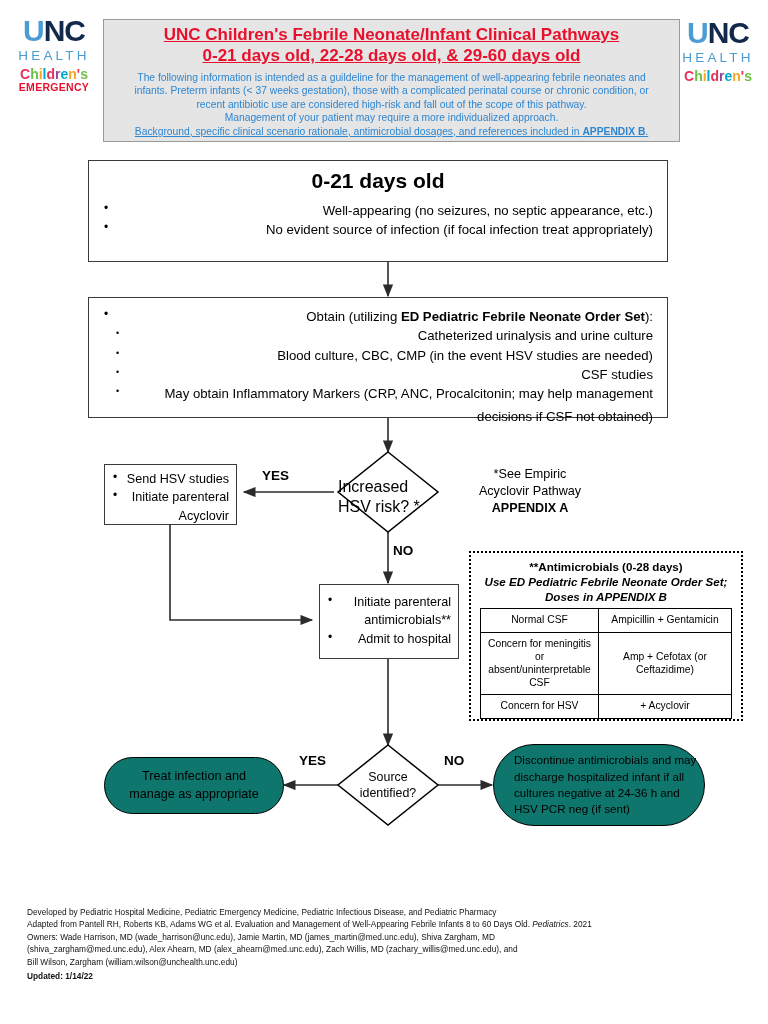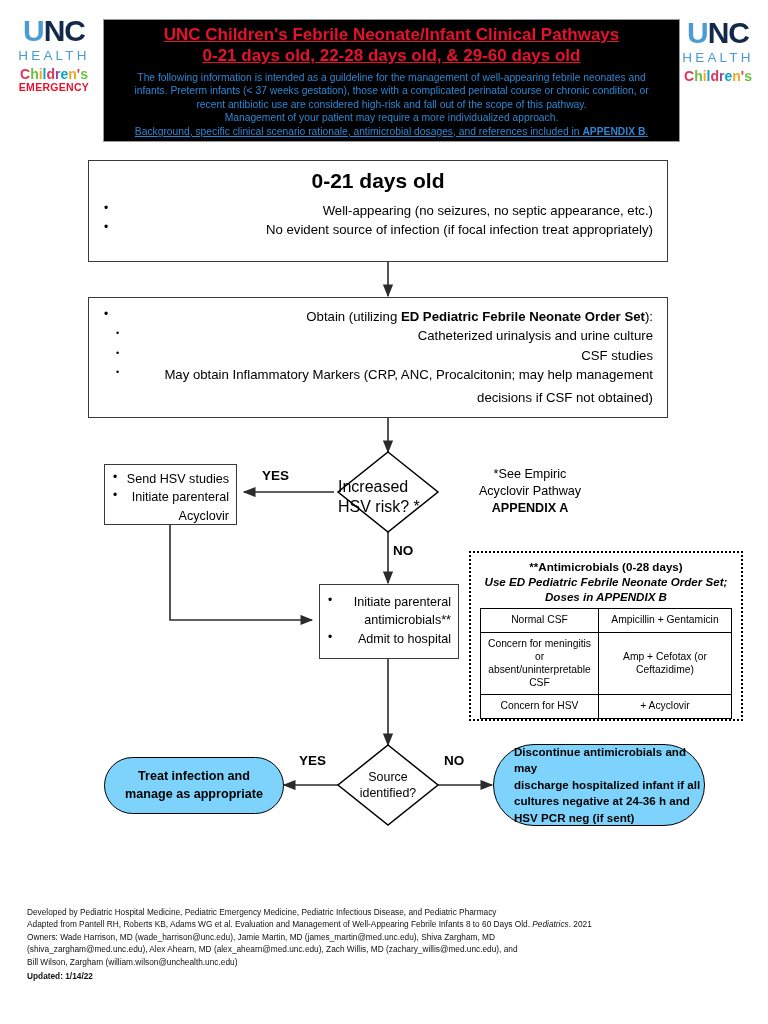--- a/index.html
+++ b/index.html
@@ -40,44 +40,43 @@
   .logo-childrens .c9 { color: #E5325B; }
   .logo-childrens .c10 { color: #6BBF45; }
   .logo-emergency {
     font-size: 10.5px; font-weight: bold; color: #E8112D;
     letter-spacing: 0.3px; margin-top: 1px;
   }
 
   
   .header-box {
     border: 1px solid #9a9a9a;
-    background: #000000;
+    background: #e5e5e5;
     padding: 4px 8px 5px 8px;
     text-align: center;
   }
   .header-title {
     color: #E8112D; font-weight: bold; font-size: 17px;
     text-decoration: underline; line-height: 1.25;
     white-space: nowrap;
   }
   .header-sub {
     color: #2E86D1; font-size: 10.3px; line-height: 1.32;
     margin-top: 4px;
   }
   .header-sub .b { font-weight: bold; }
   .header-sub .u { text-decoration: underline; }
 
   
   .box {
     border: 1.4px solid #3a3a3a; background: #fff;
   }
   .stadium {
-    border: 1.6px solid #000; background: #7dd3fc;
+    border: 1.6px solid #000; background: #0f766e;
     border-radius: 44px;
-    font-weight: bold;
   }
   .dotted-box {
     border: 2px dotted #000; background: #fff;
   }
   .box-title {
     font-size: 21px; font-weight: bold; text-align: center;
   }
   .bl { font-size: 13.2px; line-height: 1.46; text-align: right; }
   .bl .b { font-weight: bold; }
   ul.bullets { list-style: none; margin: 0; padding: 0; }
@@ -177,20 +176,21 @@
     <li>No evident source of infection (if focal infection treat appropriately)</li>
   </ul>
 </div>
 
 <div class="abs box" style="left:88px; top:297px; width:580px; height:121px; padding:9px 14px 0 14px;">
   <ul class="bullets bl">
     <li><span>Obtain (utilizing </span><span class="b">ED Pediatric Febrile Neonate Order Set</span><span>):</span></li>
   </ul>
   <ul class="bullets sub bl" style="margin-left:12px;">
     <li>Catheterized urinalysis and urine culture</li>
+    <li>Blood culture, CBC, CMP (in the event HSV studies are needed)</li>
     <li>CSF studies</li>
     <li>May obtain Inflammatory Markers (CRP, ANC, Procalcitonin; may help management</li>
   </ul>
   <div class="bl" style="margin-left:24px; margin-top:4px;">decisions if CSF not obtained)</div>
 </div>
 
 <div class="abs" style="left:338px; top:477px; width:100px; font-size:16px; line-height:1.28;">
   <div>Increased</div>
   <div>HSV risk? *</div>
 </div>

